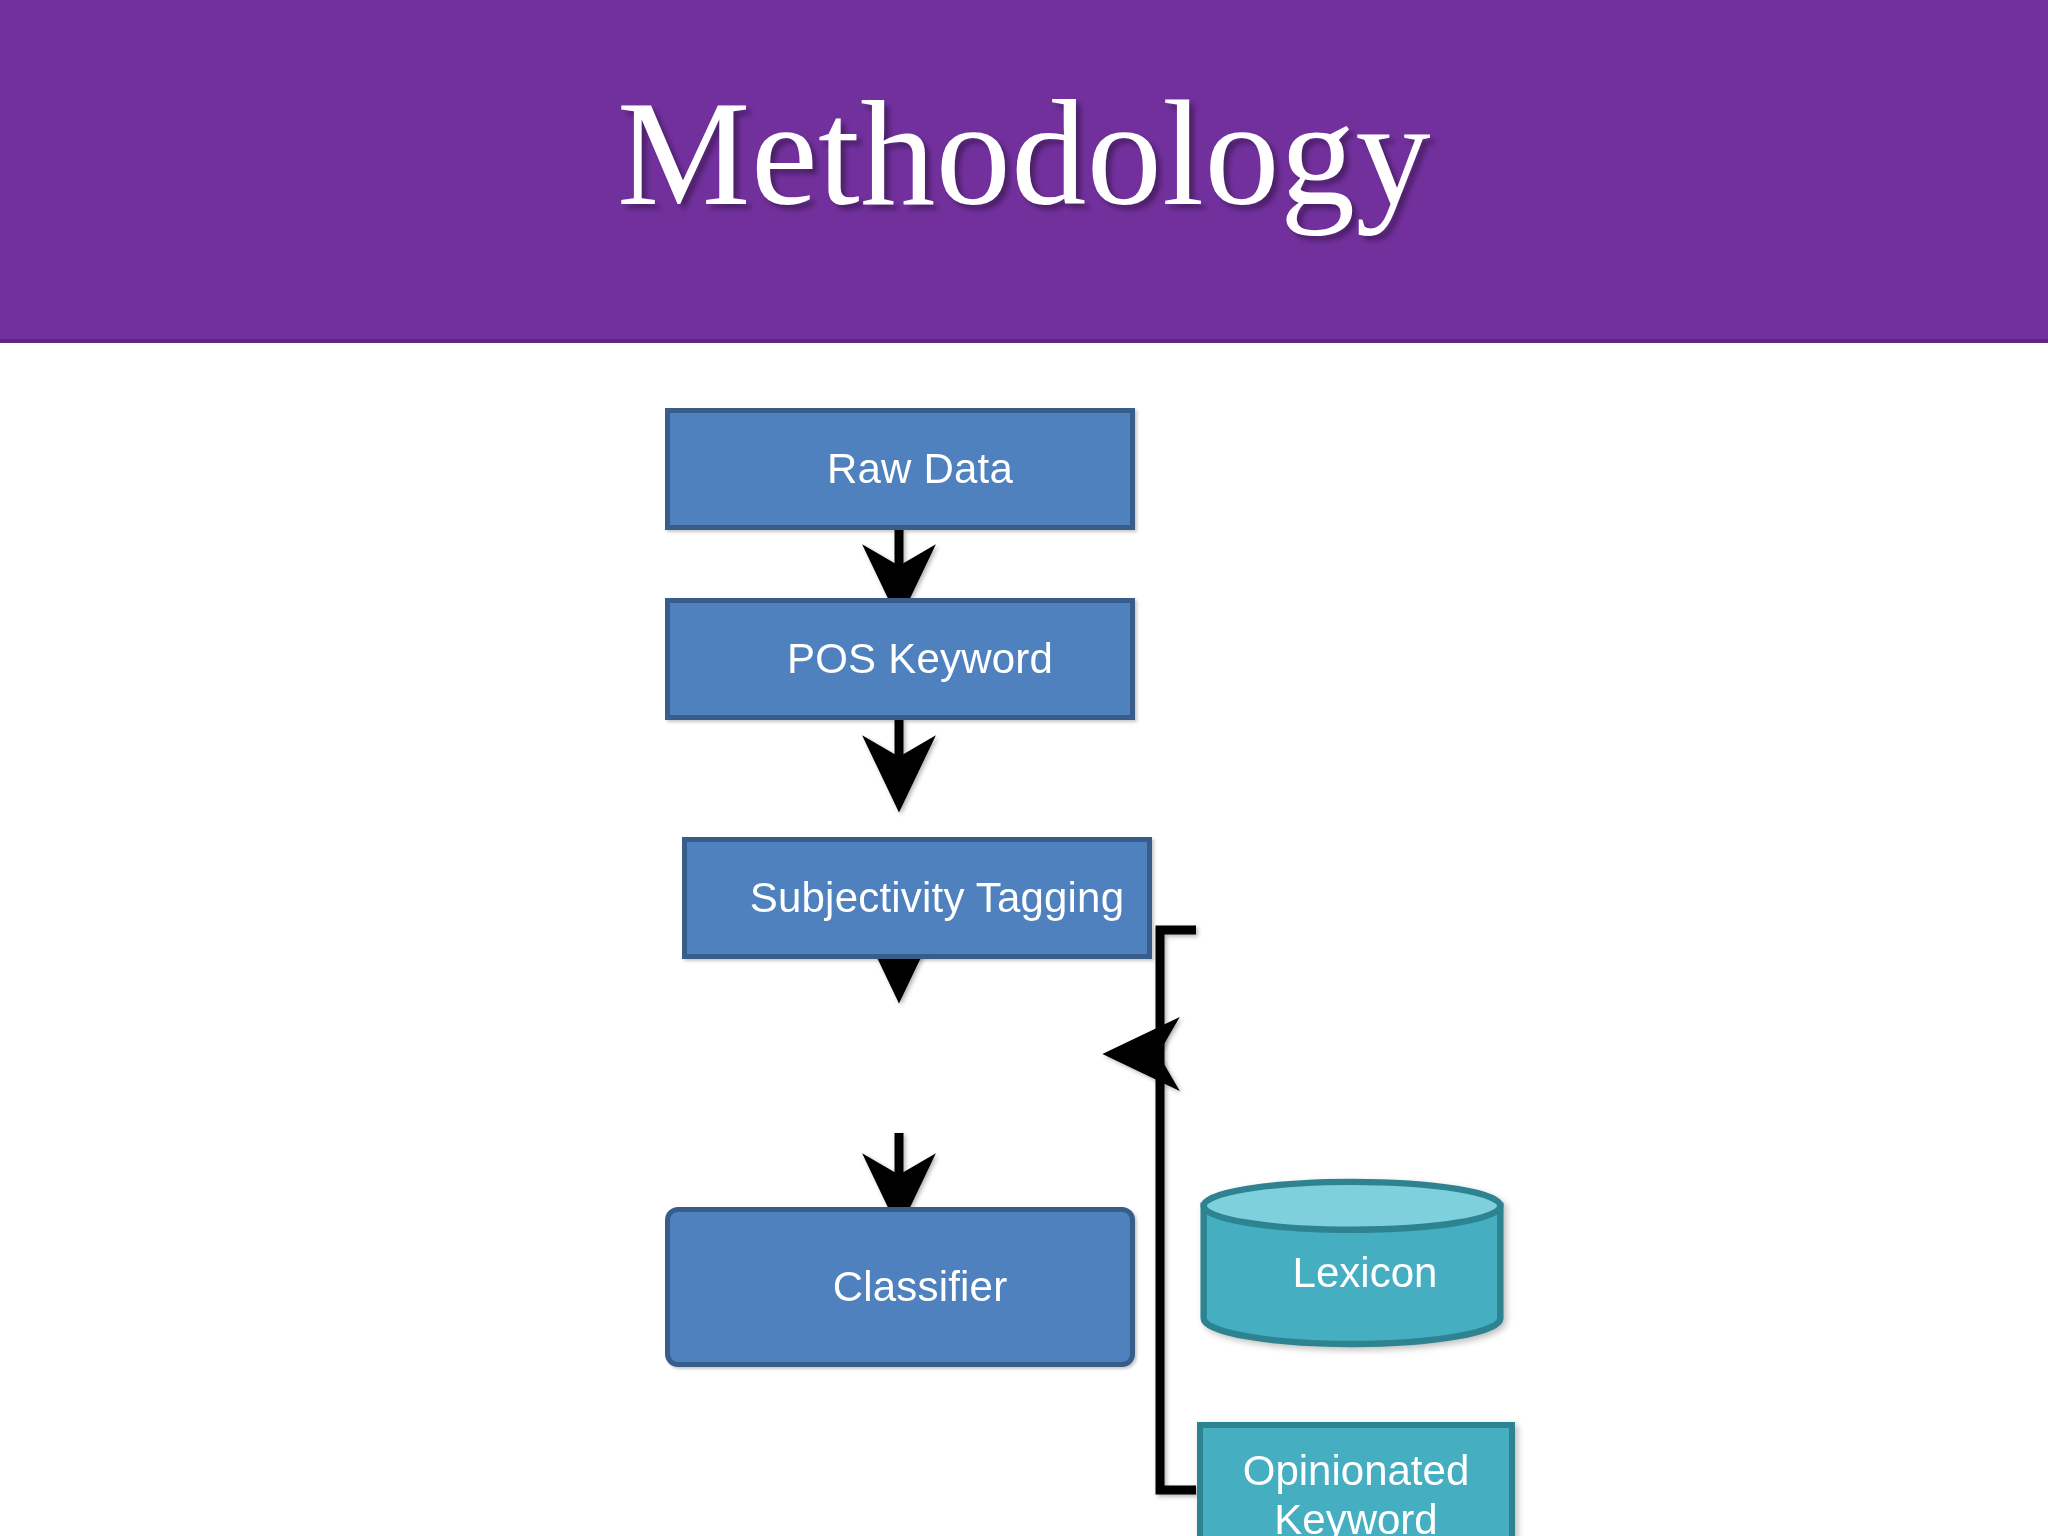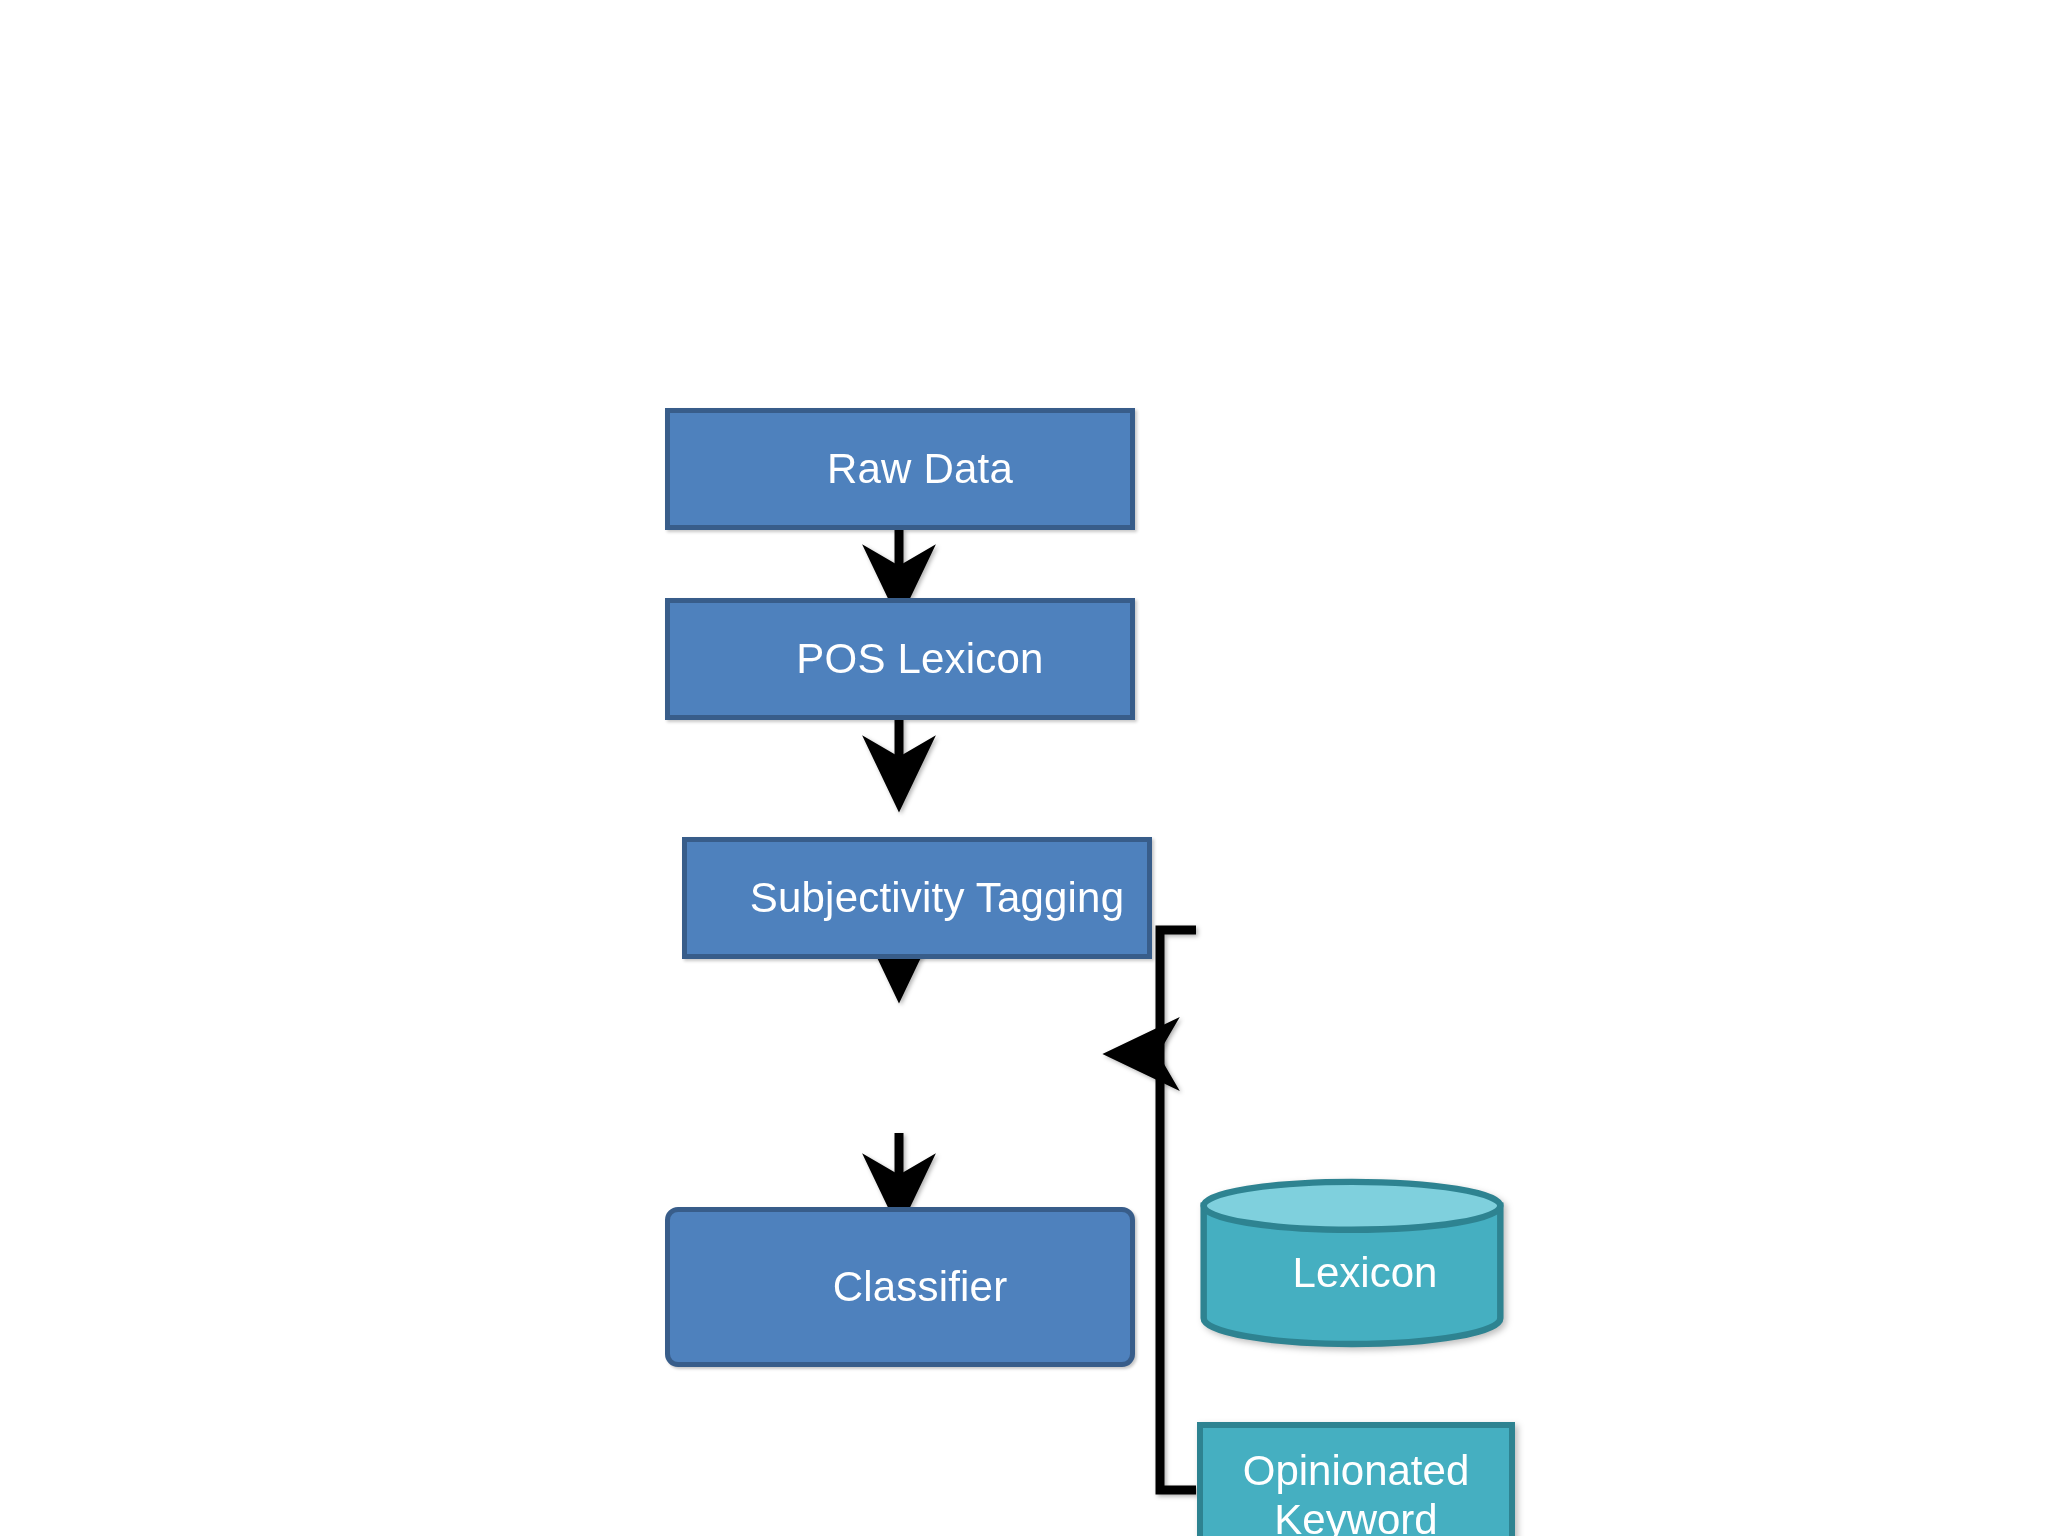--- a/index.html
+++ b/index.html
@@ -134,20 +134,23 @@
     height: 1193px;
     pointer-events: none;
     overflow: visible;
   }
 </style>
 </head>
 <body>
 
 <div id="slide">
 
+  <div id="title-banner">
+    <div id="title-text">Methodology</div>
+  </div>
 
   <div id="flowchart">
 
     <svg id="connectors" viewBox="0 0 2048 1193">
       <defs>
         <marker id="arrowhead" markerWidth="9" markerHeight="9" refX="4.2" refY="4.5" orient="auto" markerUnits="strokeWidth">
           <path d="M 0 0.4 L 8.6 4.5 L 0 8.6 L 2.4 4.5 Z" fill="#000000"></path>
         </marker>
       </defs>
       <g stroke="#000000" stroke-width="9" fill="none" marker-end="url(#arrowhead)" style="filter: drop-shadow(2px 2px 2px rgba(0,0,0,0.30));">
@@ -167,21 +170,21 @@
       <g stroke="#000000" stroke-width="9" fill="none" marker-end="url(#arrowhead)" style="filter: drop-shadow(2px 2px 2px rgba(0,0,0,0.30));">
         <line x1="1160" y1="711" x2="1142" y2="711"></line>
       </g>
     </svg>
 
     <div class="proc-box" style="left:665px; top:65px; width:470px; height:122px;">
       <span class="label">Raw Data</span>
     </div>
 
     <div class="proc-box" style="left:665px; top:255px; width:470px; height:122px;">
-      <span class="label">POS Lexicon</span>
+      <span class="label">POS Keyword</span>
     </div>
 
     <div class="proc-box" style="left:682px; top:446px; width:470px; height:122px;margin-top:48px;">
       <span class="label">Subjectivity Tagging</span>
     </div>
 
 
     <div class="proc-box" style="left:665px; top:864px; width:470px; height:160px;border-radius:13px;">
       <span class="label">Classifier</span>
     </div>

